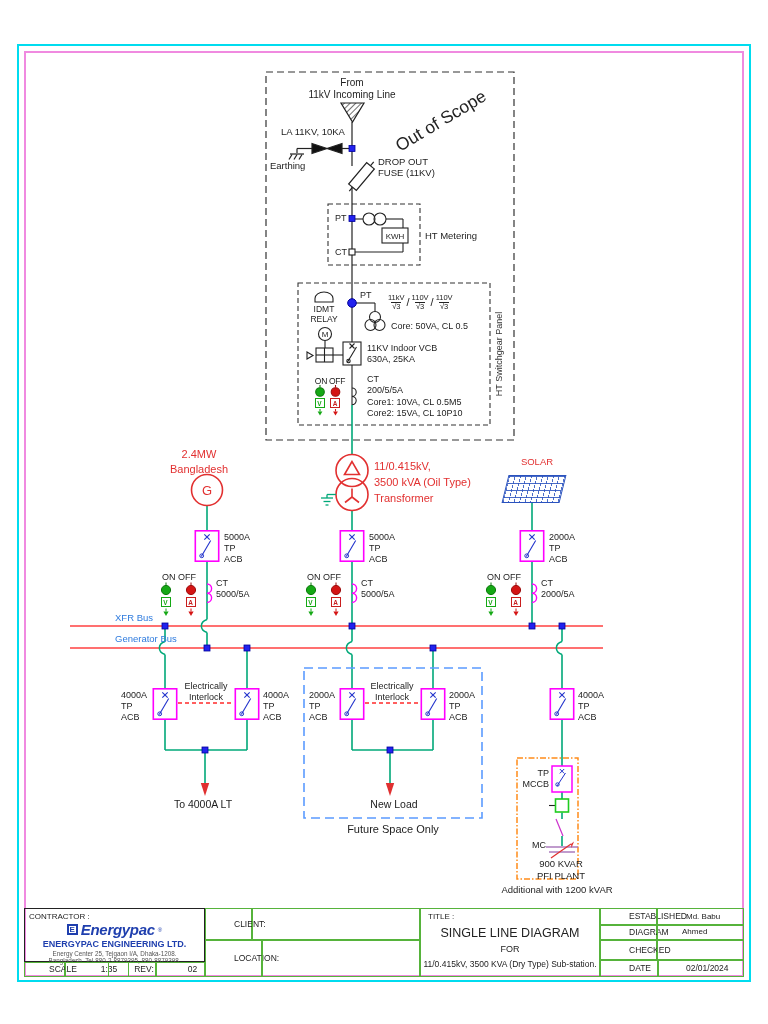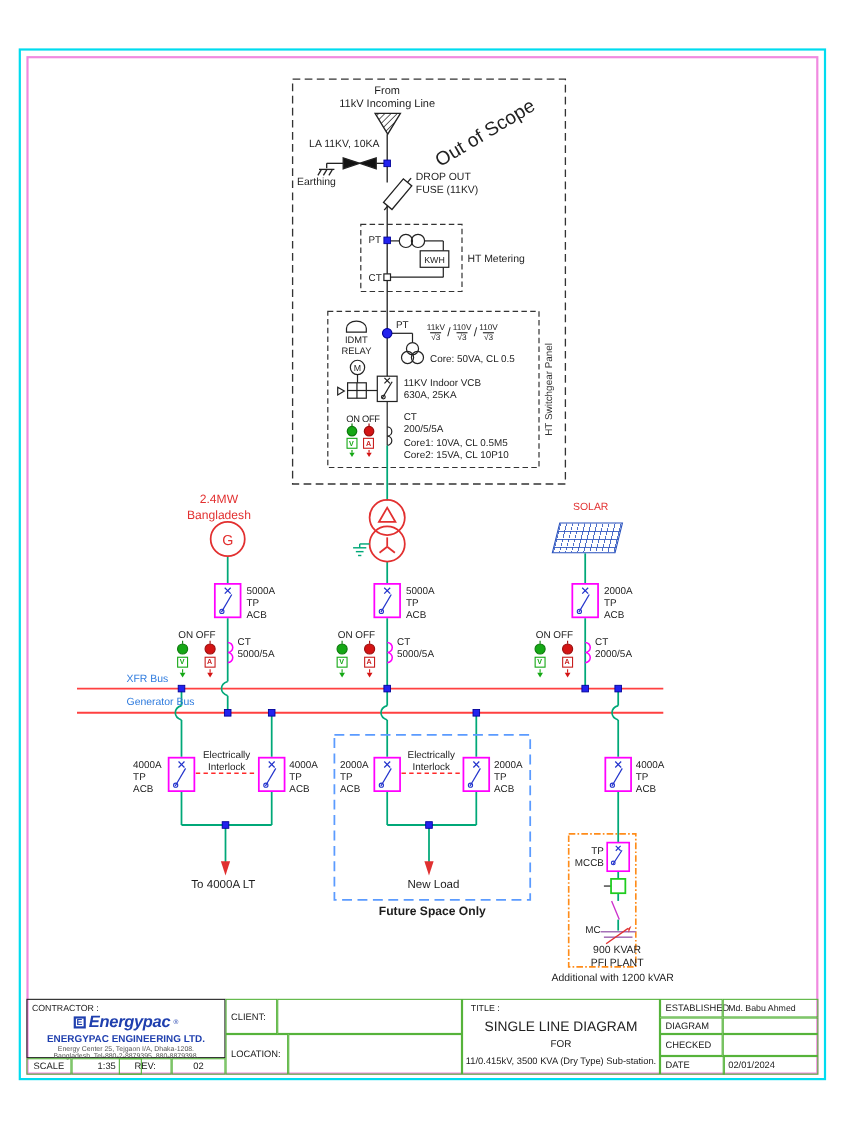--- a/index.html
+++ b/index.html
@@ -20,21 +20,21 @@
         font-size:9px;color:#333;white-space:nowrap;}
   .ratio{position:absolute;left:388px;top:294px;display:flex;align-items:flex-start;gap:2px;
         font-size:7.5px;color:#1d1d1d;}
   .frac{display:inline-flex;flex-direction:column;align-items:center;line-height:1.1;}
   .frac .den{border-top:0.8px solid #222;padding:0 1px;}
   .rslash{font-size:11px;transform:translateY(2px);}
   .solar-panel{position:absolute;left:505px;top:475px;width:58px;height:28px;border:1px solid #2A52BE;
         transform:skewX(-14deg);box-sizing:border-box;
         background:repeating-linear-gradient(90deg,rgba(42,82,190,.85) 0 .8px,transparent .8px 5.5px),
                    repeating-linear-gradient(180deg,rgba(42,82,190,.85) 0 .8px,transparent .8px 7px);}
-  .cell{position:absolute;border:1px solid #56B33B;box-sizing:border-box;font-size:8.5px;color:#222;}
+  .cell{position:absolute;border:1px solid #56B33B;box-sizing:border-box;font-size:8.5px;color:#222;padding-left:24px;}
   .cell .pad{padding:3px 0 0 4px;}
   .tb-txt{position:absolute;color:#222;}
   .logo-row{position:absolute;left:0;top:12px;width:100%;display:flex;justify-content:center;
         align-items:center;gap:3px;}
   .logo-ic{width:11px;height:11px;border:2px solid #1F3FAE;color:#1F3FAE;font-size:8px;font-weight:bold;
         display:flex;align-items:center;justify-content:center;box-sizing:border-box;}
   .logo-tx{font-size:15px;font-weight:bold;font-style:italic;color:#1F3FAE;letter-spacing:-0.3px;}
   .logo-reg{font-size:6px;color:#1F3FAE;vertical-align:super;}
 </style>
 </head>
@@ -315,20 +315,23 @@
   <div class="vbox g" style="left:314.5px;top:398px;">V</div>
   <div class="vbox r" style="left:330px;top:398px;">A</div>
   <div class="lbl" style="left:367px;top:374px;font-size:9px;line-height:1.25;">CT
 200/5/5A
 Core1: 10VA, CL 0.5M5
 Core2: 15VA, CL 10P10</div>
   <div class="rot-panel">HT Switchgear Panel</div>
 
   <div class="lbl c red" style="left:199px;top:447px;font-size:11px;line-height:1.35;">2.4MW
 Bangladesh</div>
+  <div class="lbl red" style="left:374px;top:459px;font-size:11px;line-height:1.45;">11/0.415kV,
+3500 kVA (Oil Type)
+Transformer</div>
   <div class="lbl c red" style="left:537px;top:456px;font-size:9.5px;">SOLAR</div>
   <div class="solar-panel"></div>
 
   <div class="lbl" style="left:224px;top:532px;font-size:9px;line-height:1.22;">5000A
 TP
 ACB</div>
   <div class="lbl" style="left:369px;top:532px;font-size:9px;line-height:1.22;">5000A
 TP
 ACB</div>
   <div class="lbl" style="left:549px;top:532px;font-size:9px;line-height:1.22;">2000A
@@ -369,21 +372,21 @@
   <div class="lbl" style="left:578px;top:690px;font-size:9px;line-height:1.22;">4000A
 TP
 ACB</div>
   <div class="lbl c" style="left:206px;top:681px;font-size:9px;text-align:center;">Electrically
 Interlock</div>
   <div class="lbl c" style="left:392px;top:681px;font-size:9px;text-align:center;">Electrically
 Interlock</div>
 
   <div class="lbl c" style="left:203px;top:798px;font-size:10.5px;">To 4000A LT</div>
   <div class="lbl c" style="left:394px;top:798px;font-size:10.5px;">New Load</div>
-  <div class="lbl c" style="left:393px;top:823px;font-size:11px;font-weight:bold;">Future Space Only</div>
+  <div class="lbl c" style="left:393px;top:823px;font-size:11px;">Future Space Only</div>
 
   <div class="lbl" style="left:520px;top:768px;width:29px;text-align:right;font-size:9px;line-height:1.2;">TP
 MCCB</div>
   <div class="lbl" style="left:532px;top:800px;font-size:9px;margin-top:40px;">MC</div>
   <div class="lbl c" style="left:561px;top:858px;font-size:9.5px;text-align:center;line-height:1.22;">900 KVAR
 PFI PLANT</div>
   <div class="lbl c" style="left:557px;top:884px;font-size:9.5px;white-space:nowrap;">Additional with 1200 kVAR</div>
 
   <div>
     <div class="cell" style="left:24px;top:908px;width:181px;height:54px;border-color:#222;">

